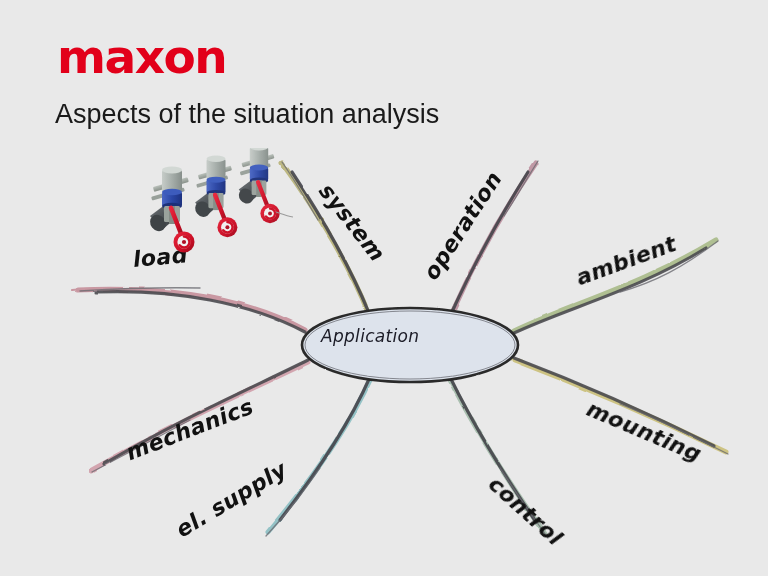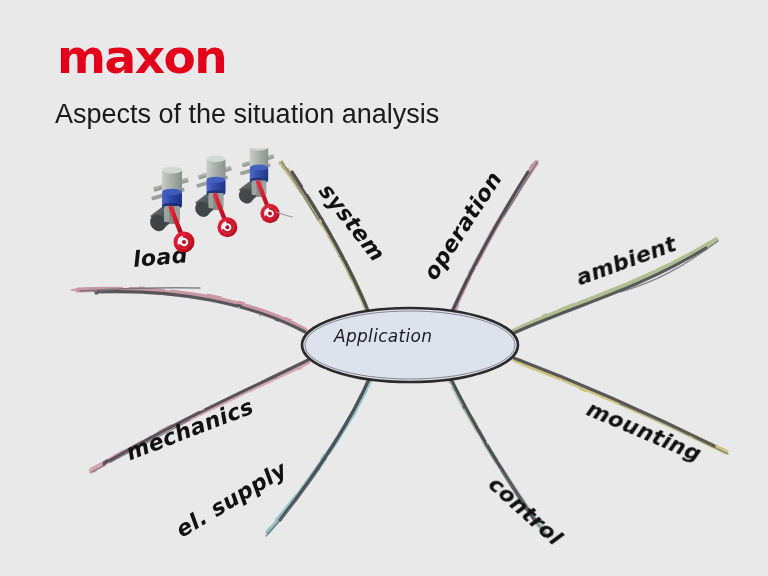--- a/index.html
+++ b/index.html
@@ -76,21 +76,21 @@
     position: absolute;
     font-family: "DejaVu Sans", sans-serif;
     font-style: italic;
     font-size: 17px;
     font-weight: 500;
     color: #1b1b26;
     white-space: nowrap;
     letter-spacing: 0.3px;
     user-select: none;
   }
-  #center-line-1 { left: 334px; top: 326px; }
+  #center-line-1 { left: 321px; top: 326px; }
   #center-line-2 { left: 327px; top: 348px; }
 
   
   #lbl-load      { left: 133px; top: 247px; transform: rotate(-5deg); }
   #lbl-system    { left: 324px; top: 174px; transform: rotate(52deg); }
   #lbl-operation { left: 429px; top: 265px; transform: rotate(-57deg); }
   #lbl-ambient   { left: 577px; top: 266px; transform: rotate(-20deg); }
   #lbl-mounting  { left: 588px; top: 395px; transform: rotate(23deg); }
   #lbl-control   { left: 492px; top: 468px; transform: rotate(42deg); }
   #lbl-supply    { left: 178px; top: 519px; transform: rotate(-31deg); }

